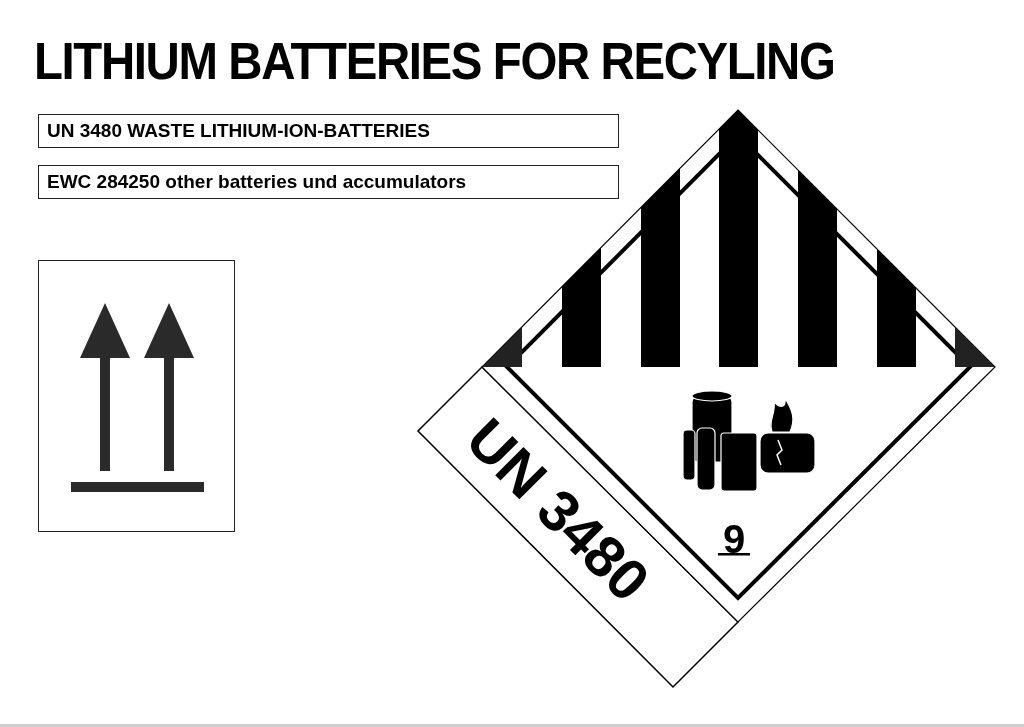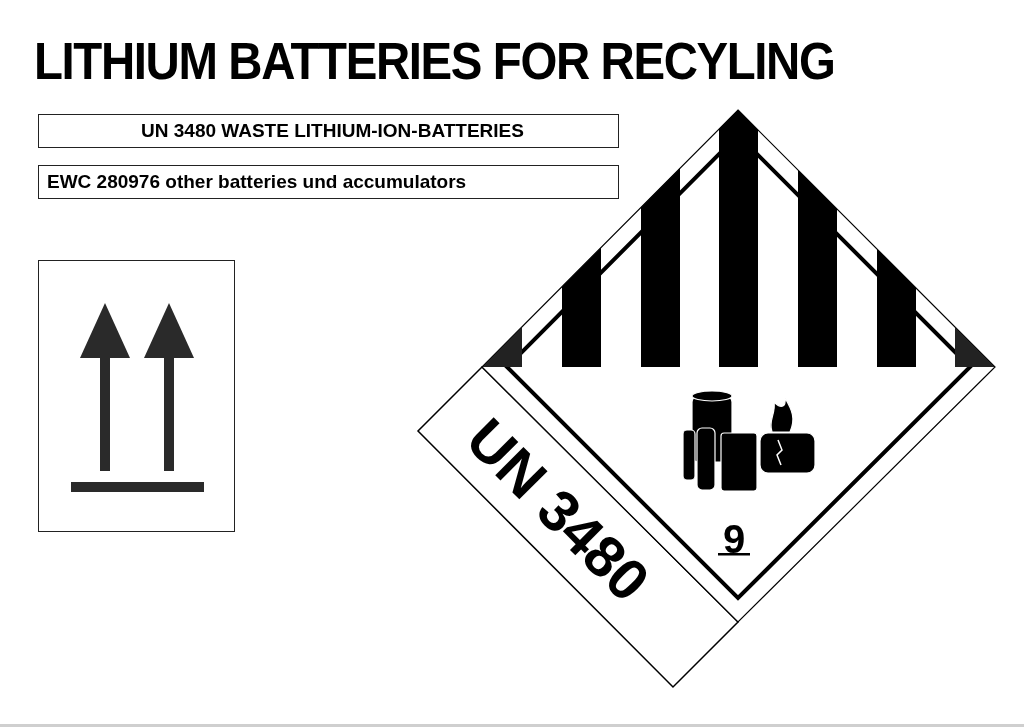--- a/index.html
+++ b/index.html
@@ -1,31 +1,31 @@
 <!DOCTYPE html>
 <html><head>
 <meta charset="utf-8">
 <style>
   html, body { margin:0; padding:0; }
   body { width:1024px; height:727px; background:#ffffff; position:relative; overflow:hidden; font-family:"Liberation Sans", sans-serif; }
   .title { position:absolute; left:34px; top:32px; font-size:51px; font-weight:bold; color:#000; letter-spacing:-1.5px; white-space:nowrap; transform:scaleX(0.93); transform-origin:left top; }
   .info-box { position:absolute; left:38px; width:581px; height:34px; border:1.5px solid #222; box-sizing:border-box; font-weight:bold; font-size:19px; line-height:31px; padding-left:8px; white-space:nowrap; color:#000; }
-  .box1 { top:114px;text-align:center; }
+  .box1 { top:114px; }
   .box2 { top:165px; }
   .orient { position:absolute; left:38px; top:260px; width:197px; height:272px; border:1.5px solid #222; box-sizing:border-box; }
   .bottom-bar { position:absolute; left:0; top:724px; width:1024px; height:3px; background:#cfcfcf; }
   svg { position:absolute; left:0; top:0; }
 </style>
 </head>
 <body>
 
 <div class="title">LITHIUM BATTERIES FOR RECYLING</div>
 
 <div class="info-box box1">UN 3480 WASTE LITHIUM-ION-BATTERIES</div>
-<div class="info-box box2">EWC 280976 other batteries und accumulators</div>
+<div class="info-box box2">EWC 284250 other batteries und accumulators</div>
 
 <div class="orient">
   <svg width="197" height="272" viewBox="0 0 197 272">
     <g fill="#2a2a2a">
       <polygon points="66,42 41,97 91,97"></polygon>
       <rect x="61" y="96" width="10" height="114"></rect>
       <polygon points="130,42 105,97 155,97"></polygon>
       <rect x="125" y="96" width="10" height="114"></rect>
       <rect x="32" y="221" width="133" height="10"></rect>
     </g>

